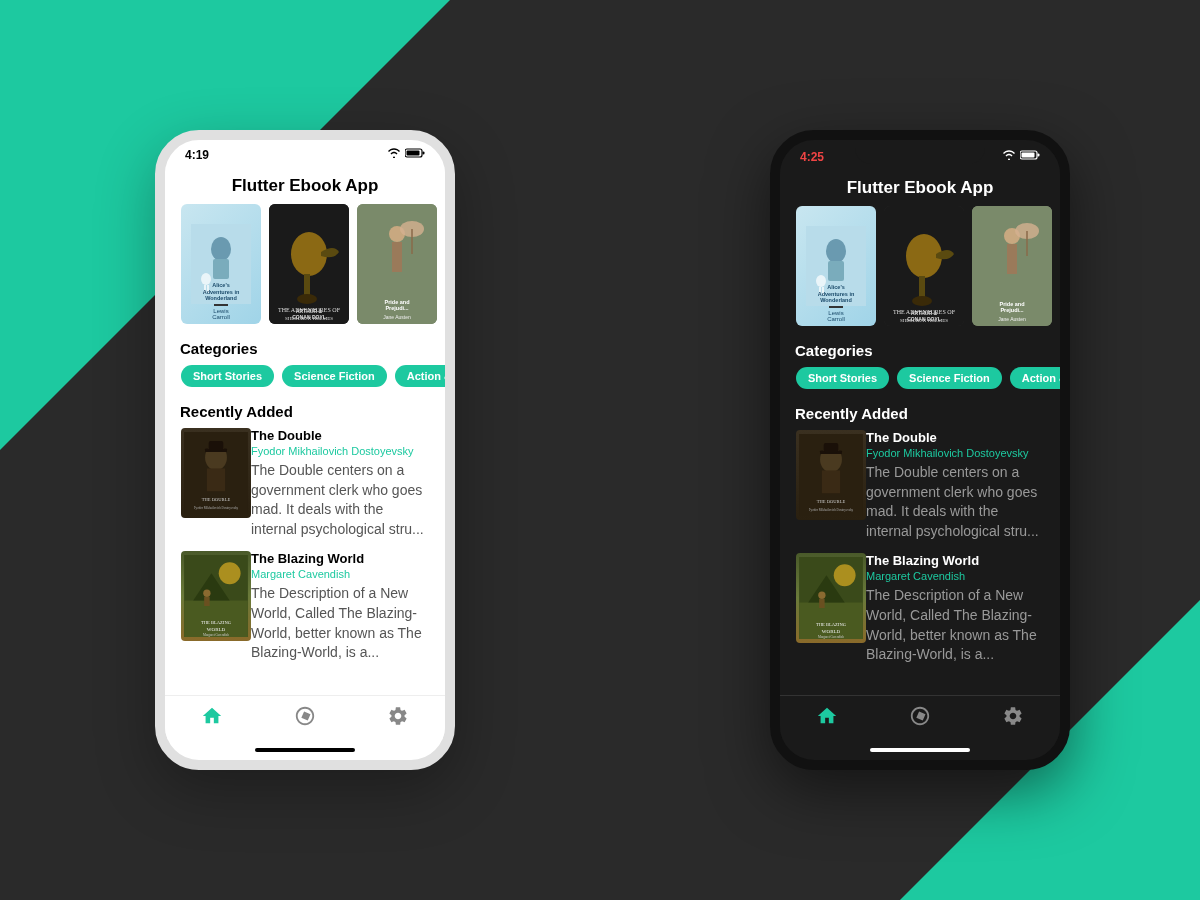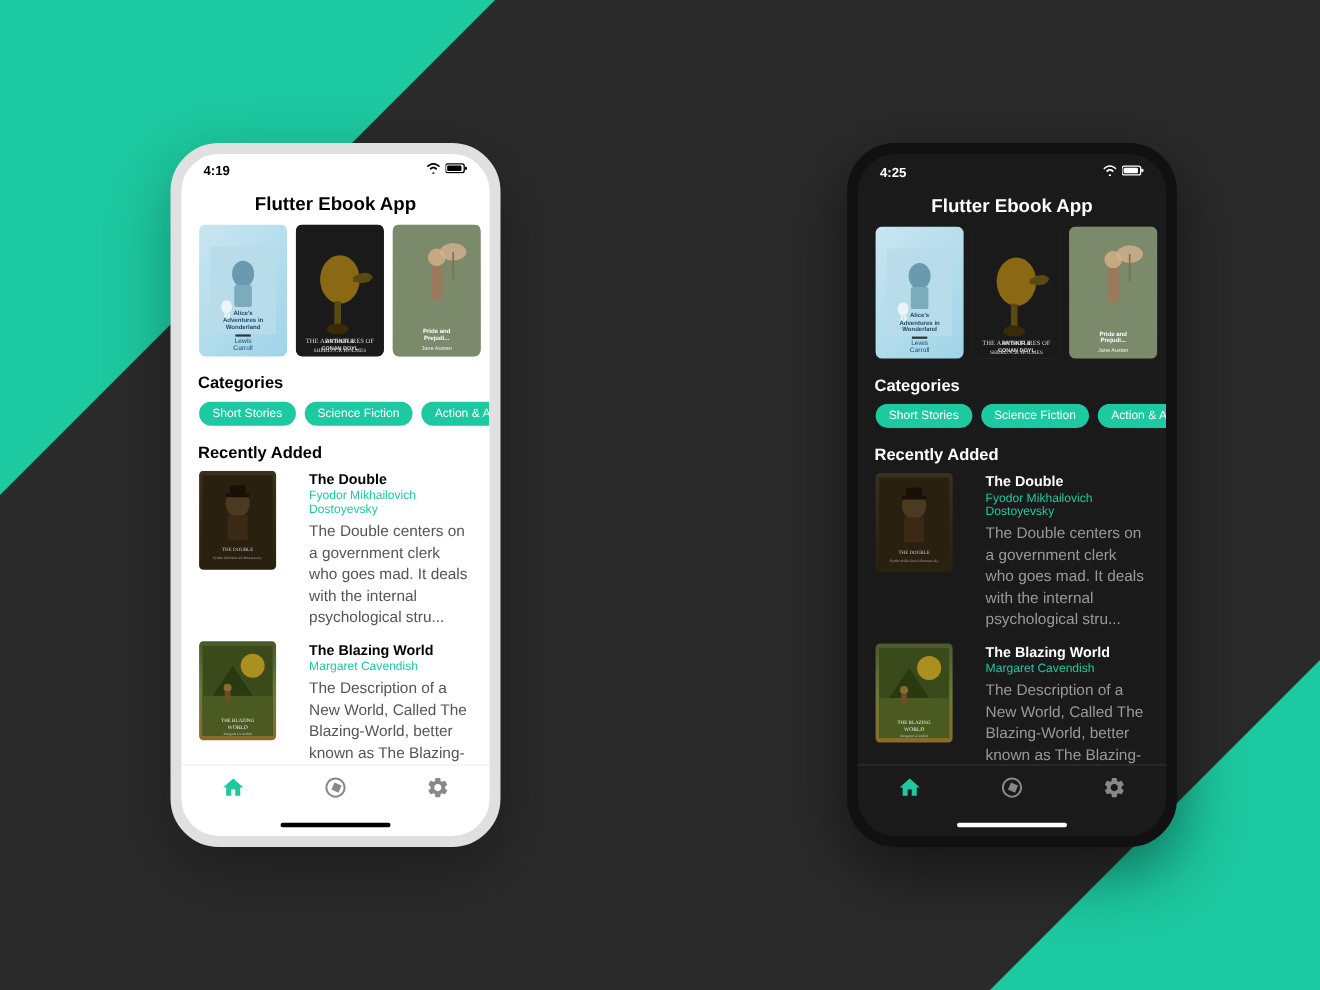--- a/index.html
+++ b/index.html
@@ -75,21 +75,21 @@
     
     .status-bar {
       display: flex;
       justify-content: space-between;
       align-items: flex-start;
       padding: 8px 20px 4px;
       font-size: 12px;
       font-weight: 600;
     }
     .status-bar.light { color: #000; }
-    .status-bar.dark { color: #ffffff; }
+    .status-bar.dark { color: #ef4444; }
     .status-icons {
       display: flex;
       gap: 4px;
       align-items: center;
     }
 
     
     .notch {
       position: absolute;
       top: 0;
@@ -188,34 +188,34 @@
       gap: 8px;
       padding: 0 16px 12px;
       overflow-x: hidden;
     }
     .category-pill {
       background: #1dc9a0;
       color: white;
       border-radius: 20px;
       padding: 5px 12px;
       font-size: 11px;
-      font-weight: 400;
+      font-weight: 700;
       white-space: nowrap;
       flex-shrink: 0;
     }
 
     
     .recently-added {
       flex: 1;
       overflow: hidden;
       padding: 0 16px;
     }
     .book-list-item {
       display: flex;
-      gap: 30px;
+      gap: 0;
       margin-bottom: 12px;
       justify-content: flex-end;
     }
     .book-thumb {
       width: 70px;
       height: 90px;
       border-radius: 4px;
       flex-shrink: 0;
       overflow: hidden;
     }

